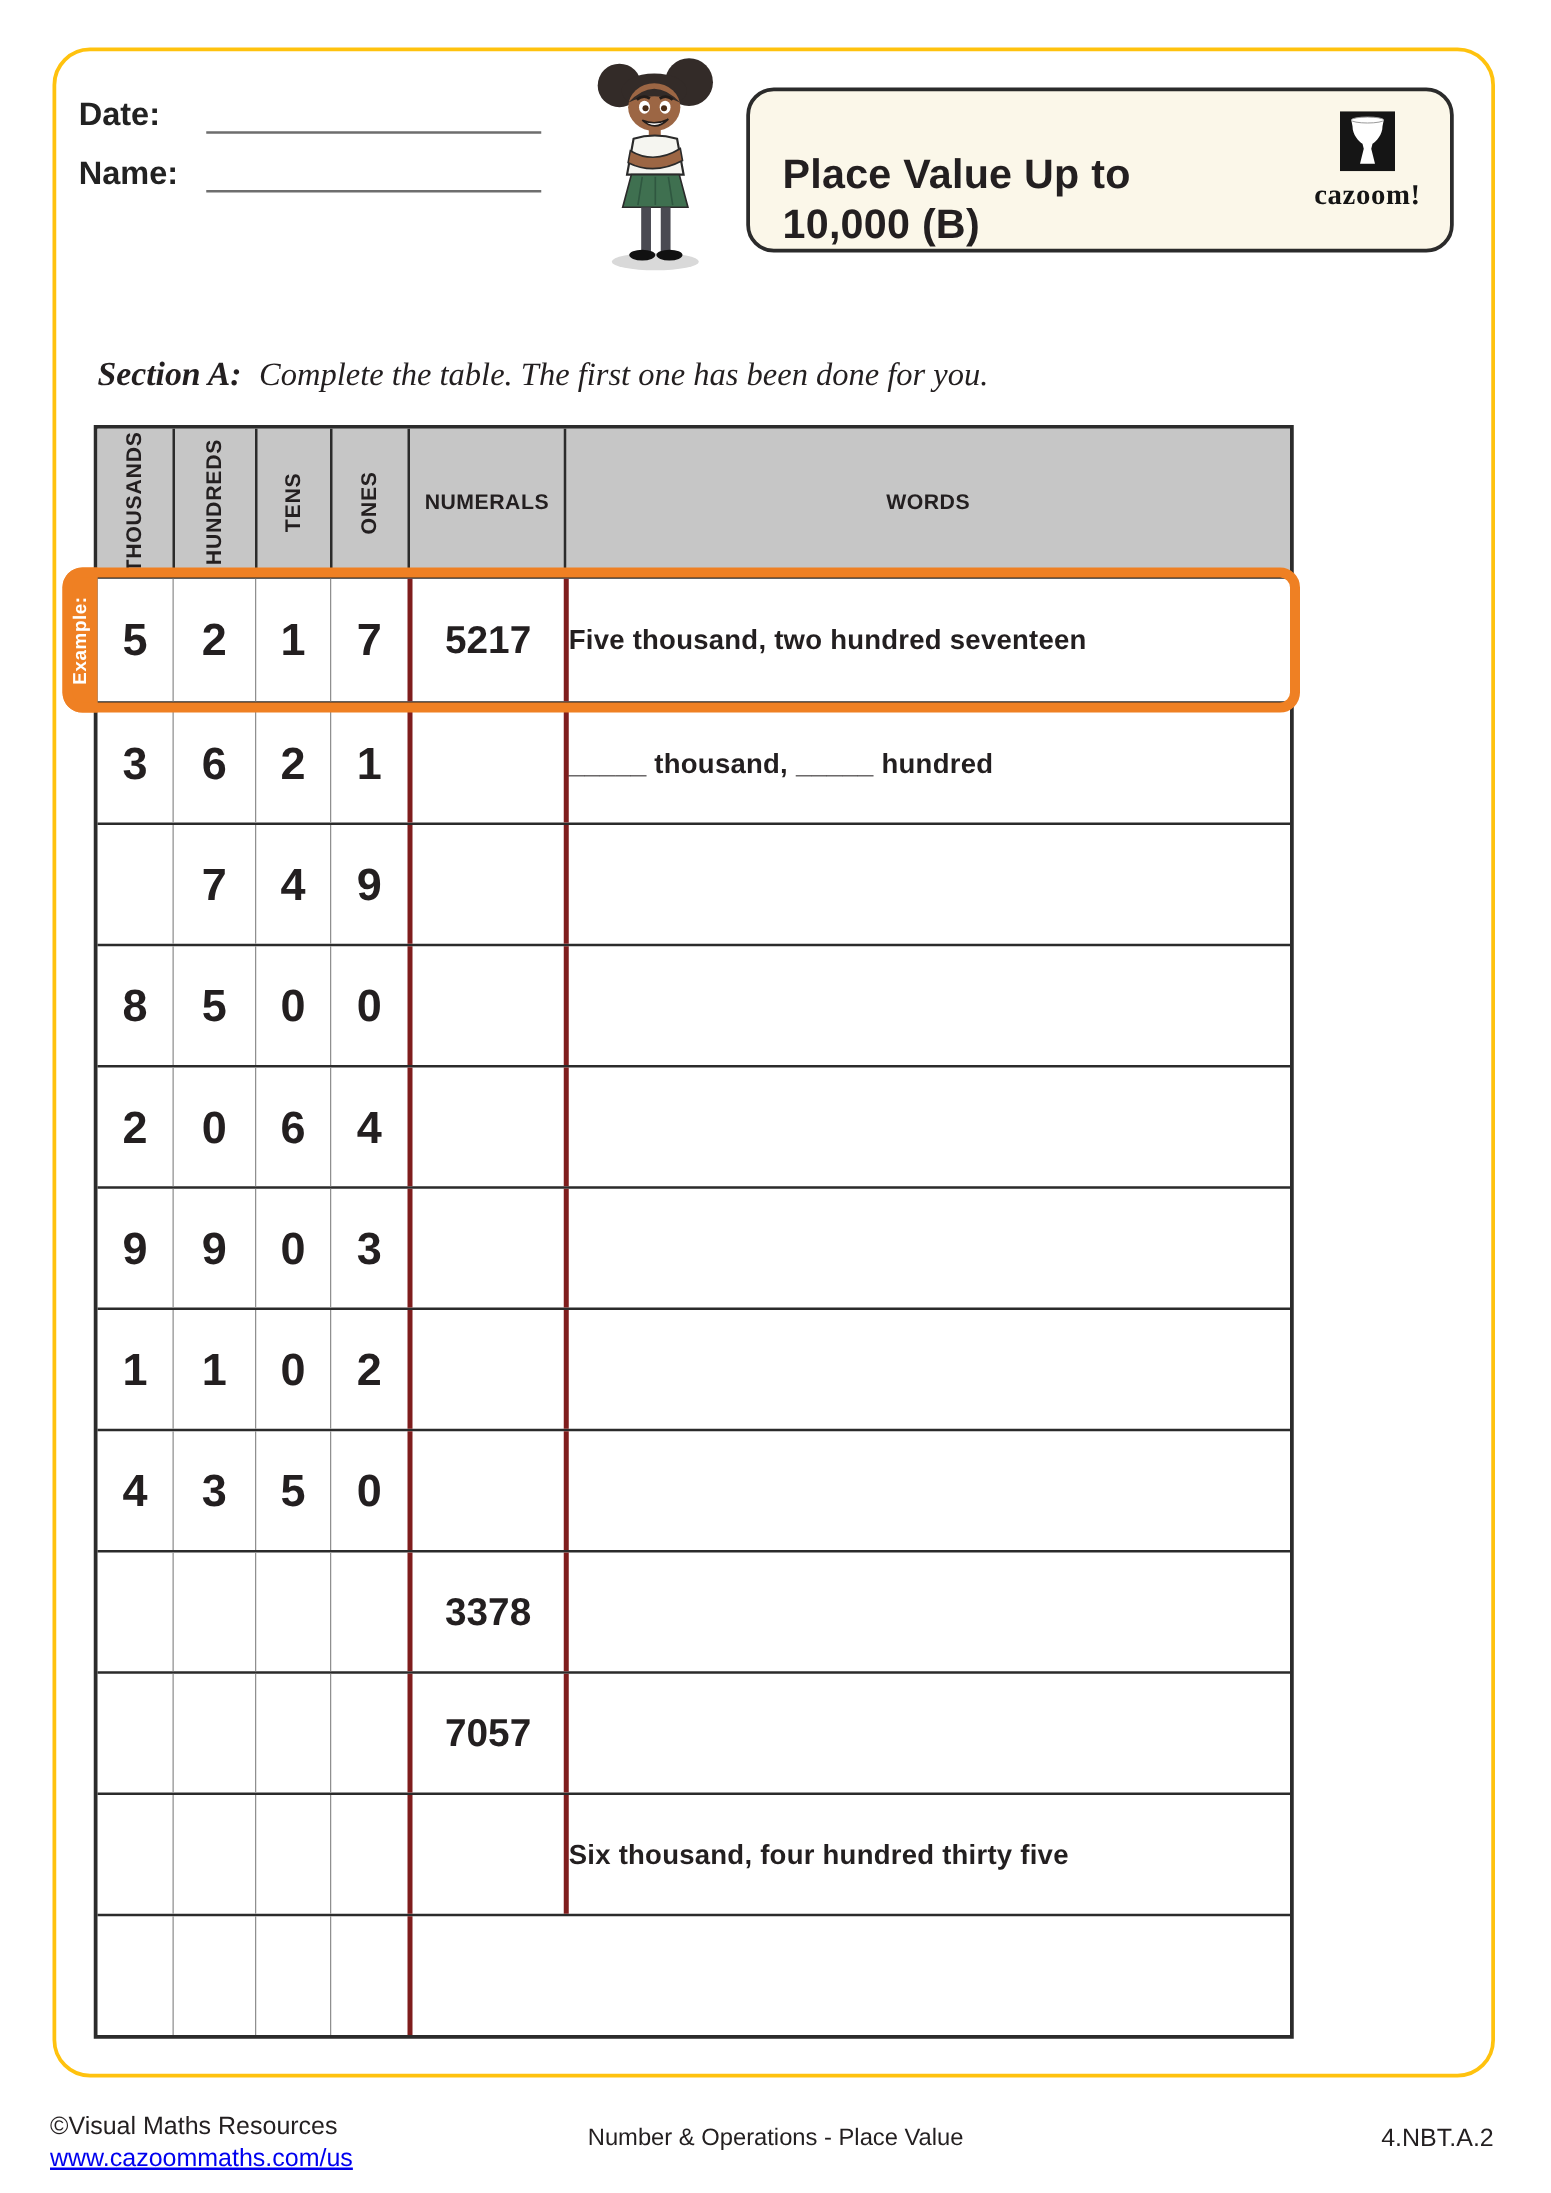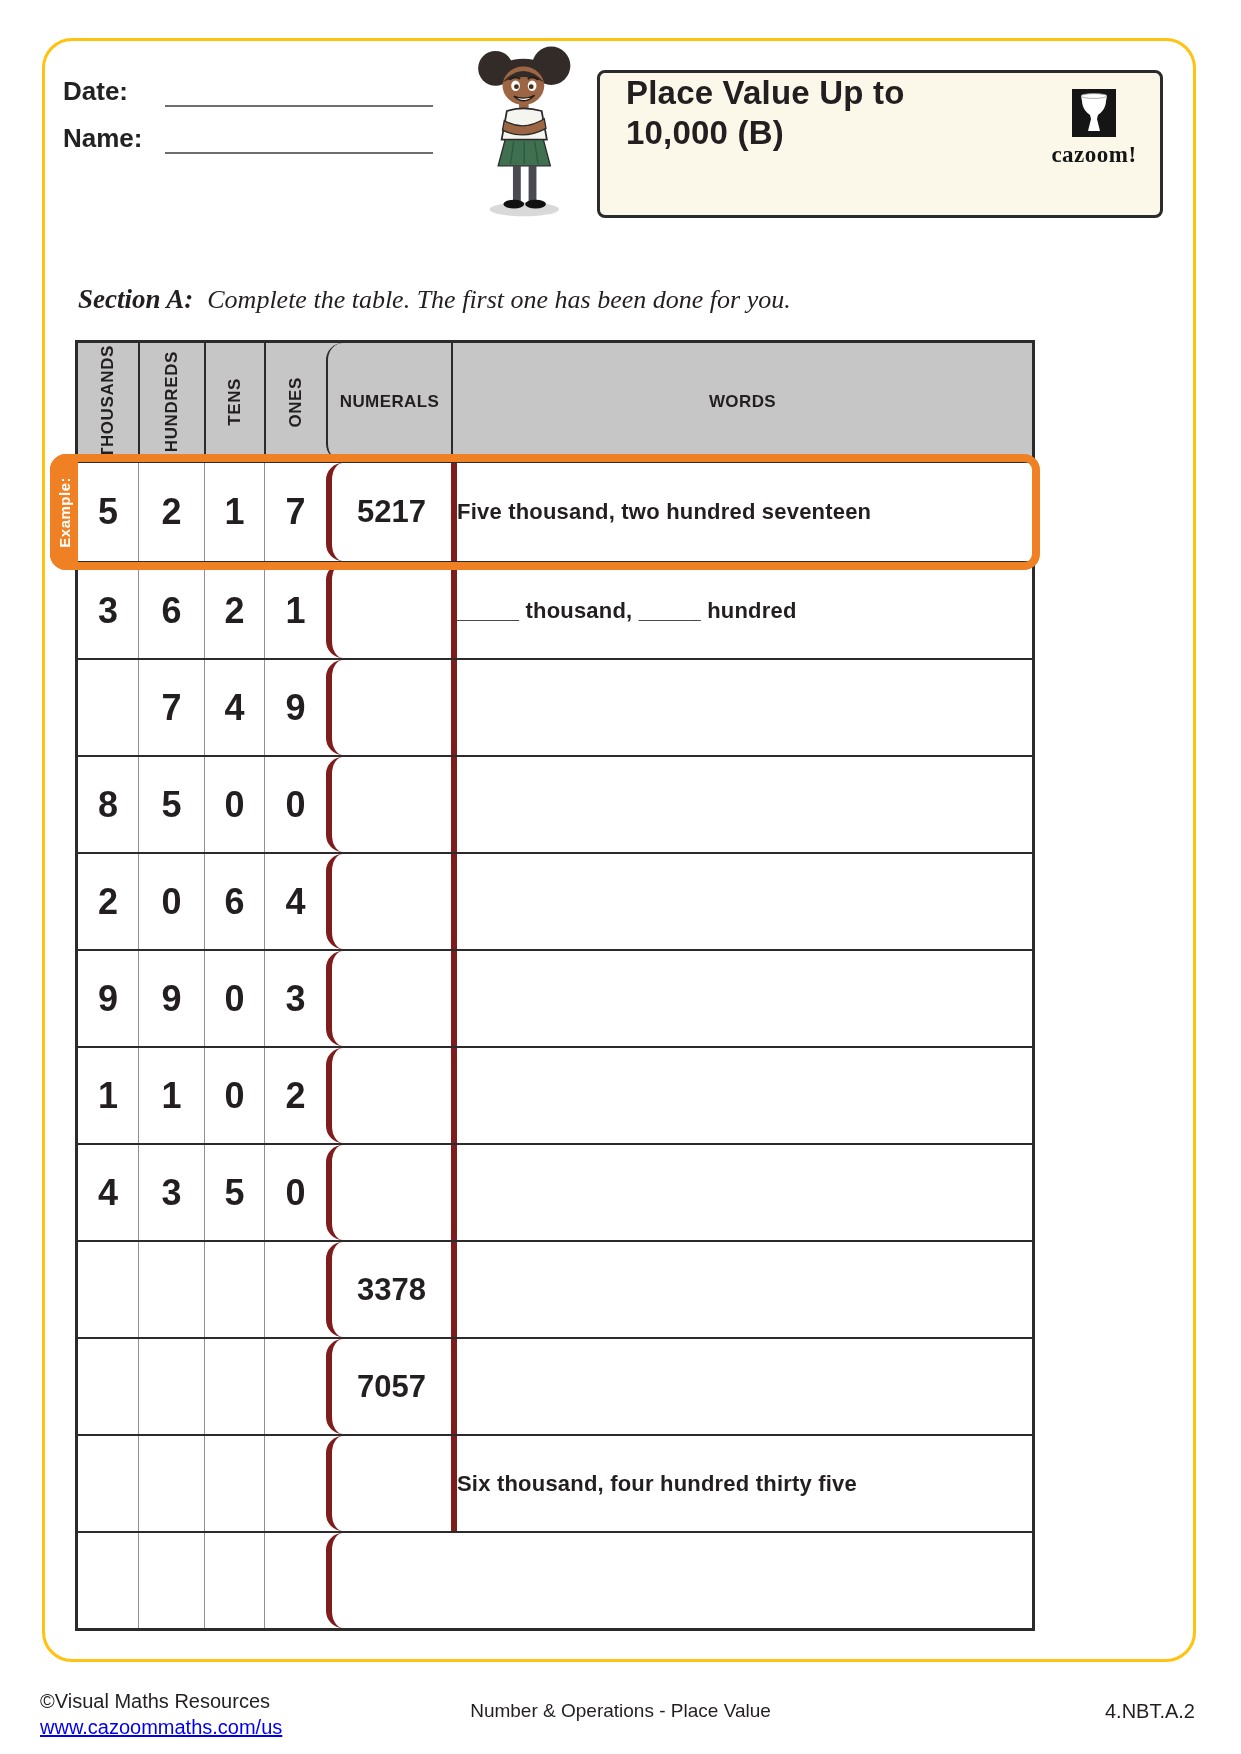--- a/index.html
+++ b/index.html
@@ -28,25 +28,25 @@
     width: 268px; height: 28px; margin-left: 8px;
     border-bottom: 2.5px solid #6e6e6e;
   }
 
   
   .mascot { position: absolute; left: 460px; top: 44px; width: 132px; height: 174px; }
 
   
   .title-box {
     position: absolute; left: 597px; top: 70px;
-    width: 566px; height: 148px;
+    width: 566px; height: 132px;
     background: #FBF7E9;
     border: 3px solid #2b2b2b;
-    border-radius: 8px;
-    display: flex; align-items: flex-start;
+    border-radius: 22px;
+    display: flex; align-items: flex-end;
   }
   .title-text {
     padding-left: 26px;
     font-size: 33px; font-weight: bold; line-height: 1.22; color: #231f20;
     letter-spacing: 0.2px;
   }
   .logo {
     position: absolute; right: 14px; top: 16px; width: 104px;
     text-align: center;
   }
@@ -77,25 +77,25 @@
   }
   .trow + .trow { border-top: 2px solid #2b2b2b; }
   .thead { height: 118px; background: #C6C6C6; }
   .body  { height: 97px; }
   .example { height: 100px; position: relative; }
   .cell {
     display: flex; align-items: center; justify-content: center;
     border-left: 1px solid #8f8f8f;
   }
   .cell:first-child { border-left: none; }
-  .cell.num, .cell.words { border-left: 6px solid #7f1d1d; }
+  .cell.num, .cell.words { border-left: 4px solid #7f1d1d; }
   .thead .cell { border-left: 2px solid #2b2b2b; }
   .thead .cell:first-child { border-left: none; }
   .digit { font-size: 36px; font-weight: bold; }
-  .num   { font-size: 31px; font-weight: bold; border-radius: 17px; }
+  .num   { font-size: 31px; font-weight: bold; }
   .words {
     justify-content: flex-start; 
     font-size: 22px; font-weight: bold; letter-spacing: 0.2px;
   }
   .hcell-text { font-size: 17px; font-weight: bold; letter-spacing: 0.4px; }
   .vtext {
     writing-mode: vertical-rl; transform: rotate(180deg);
     font-size: 17px; font-weight: bold; letter-spacing: 0.6px;
   }
 

